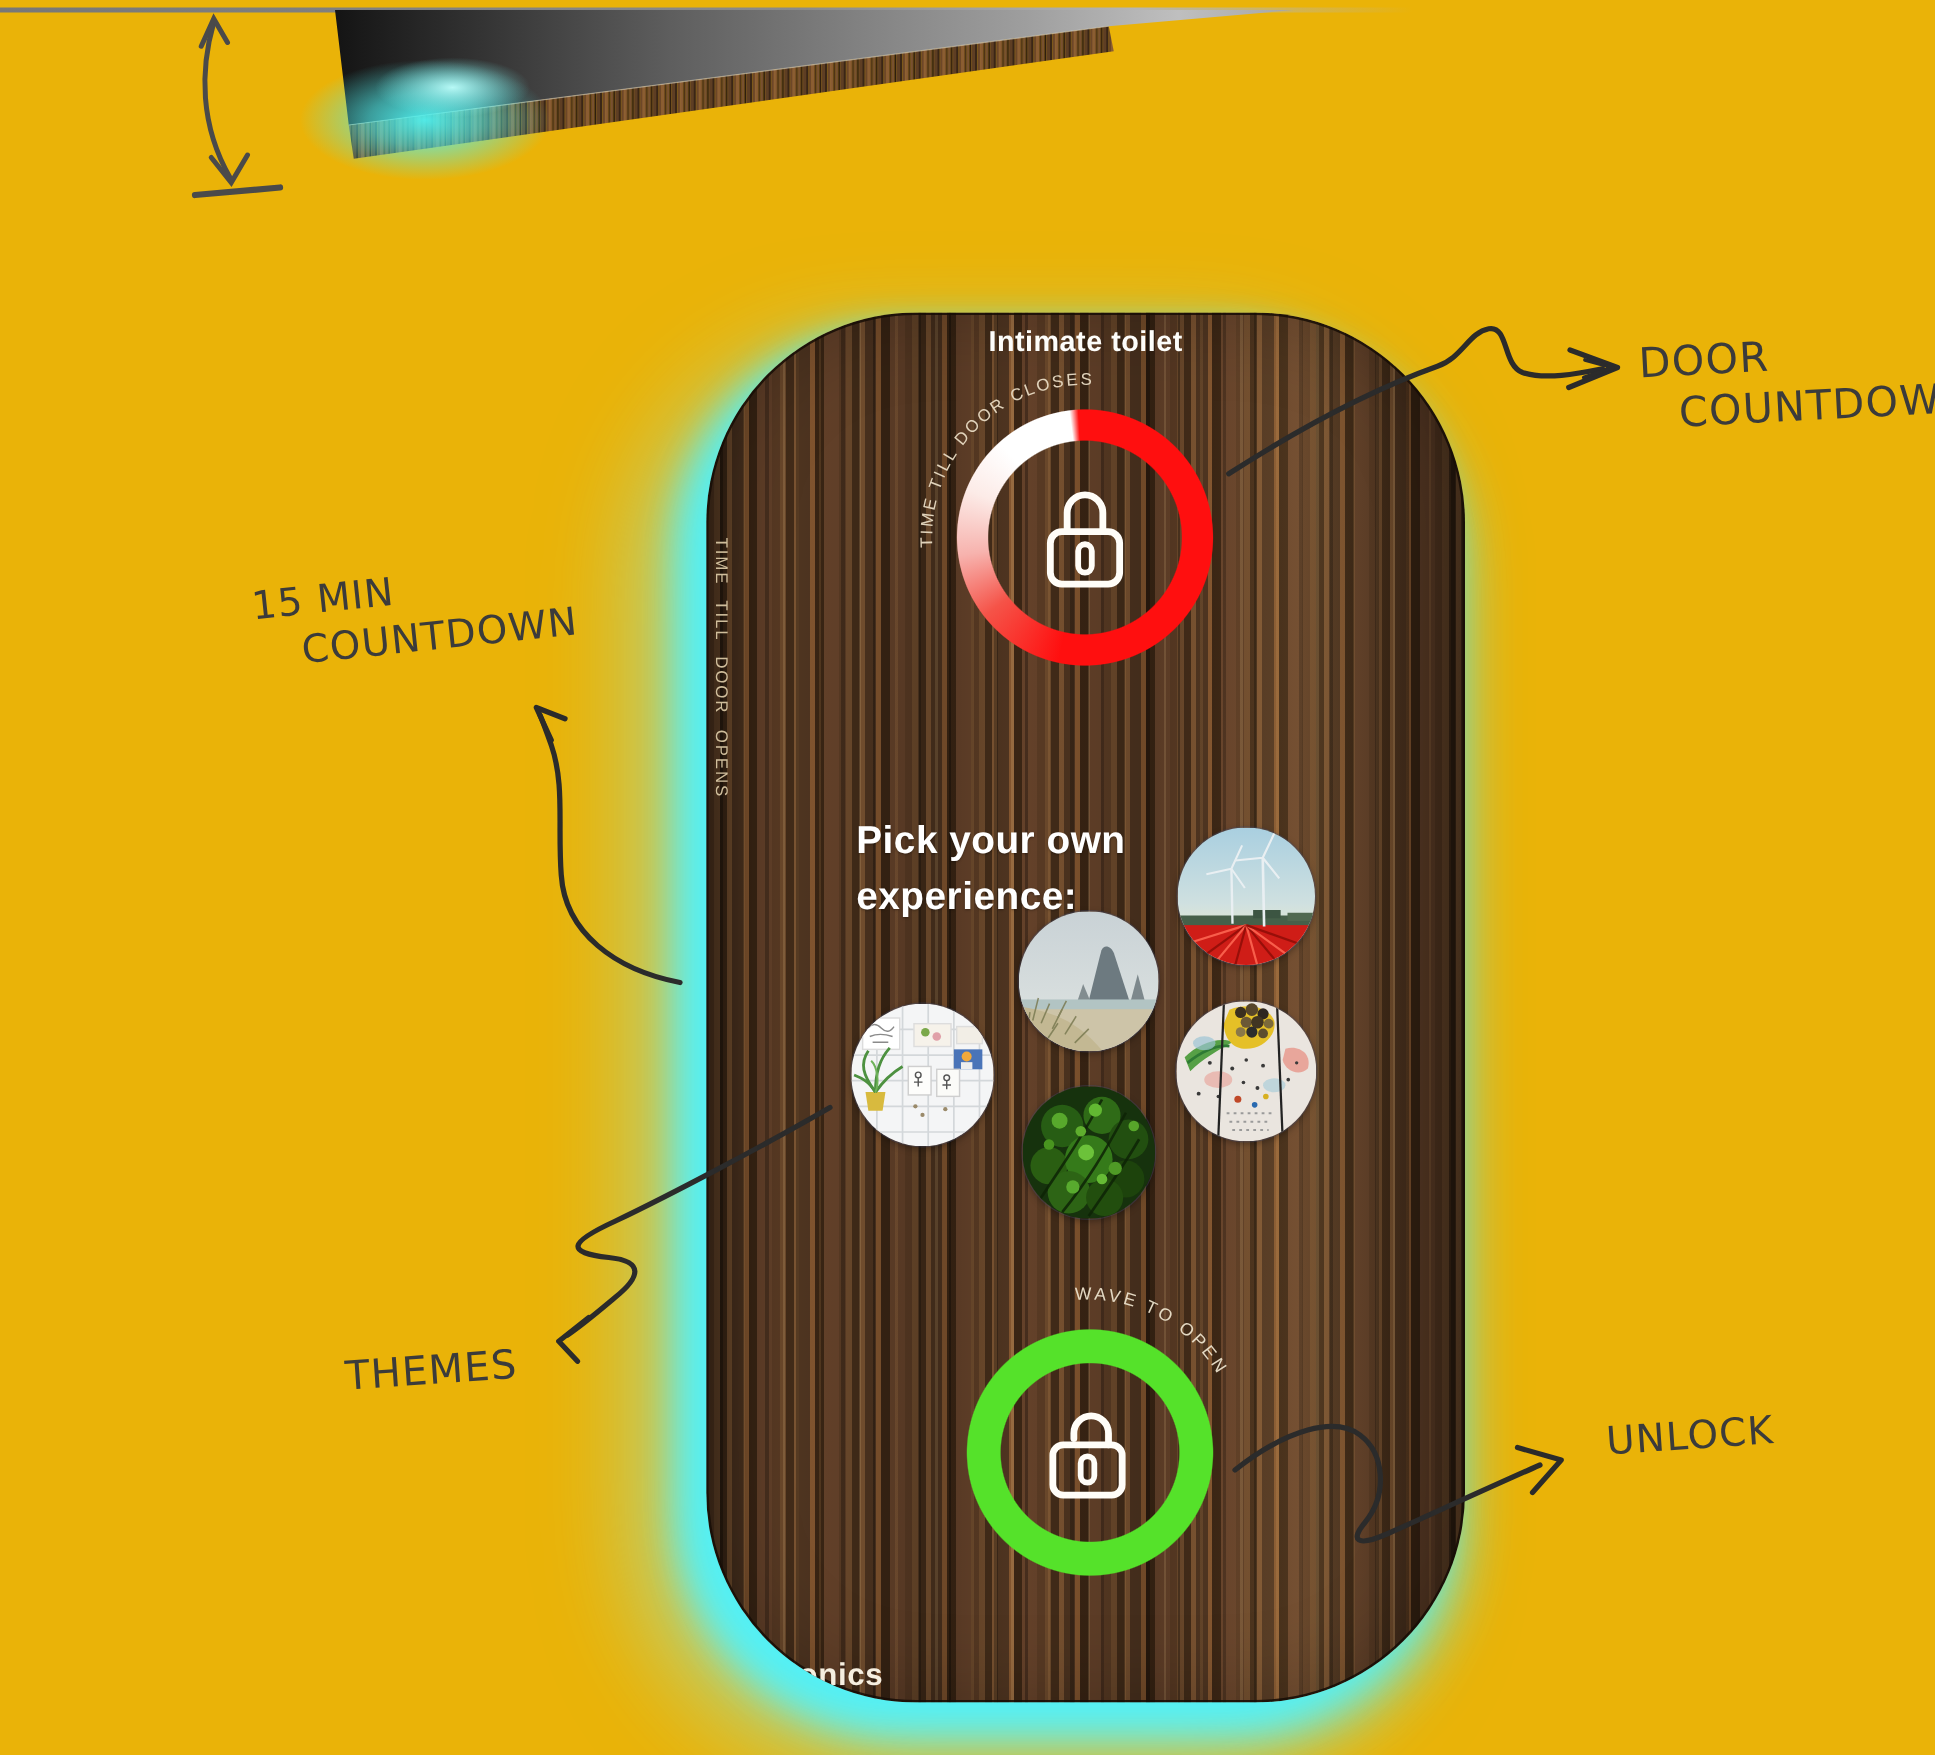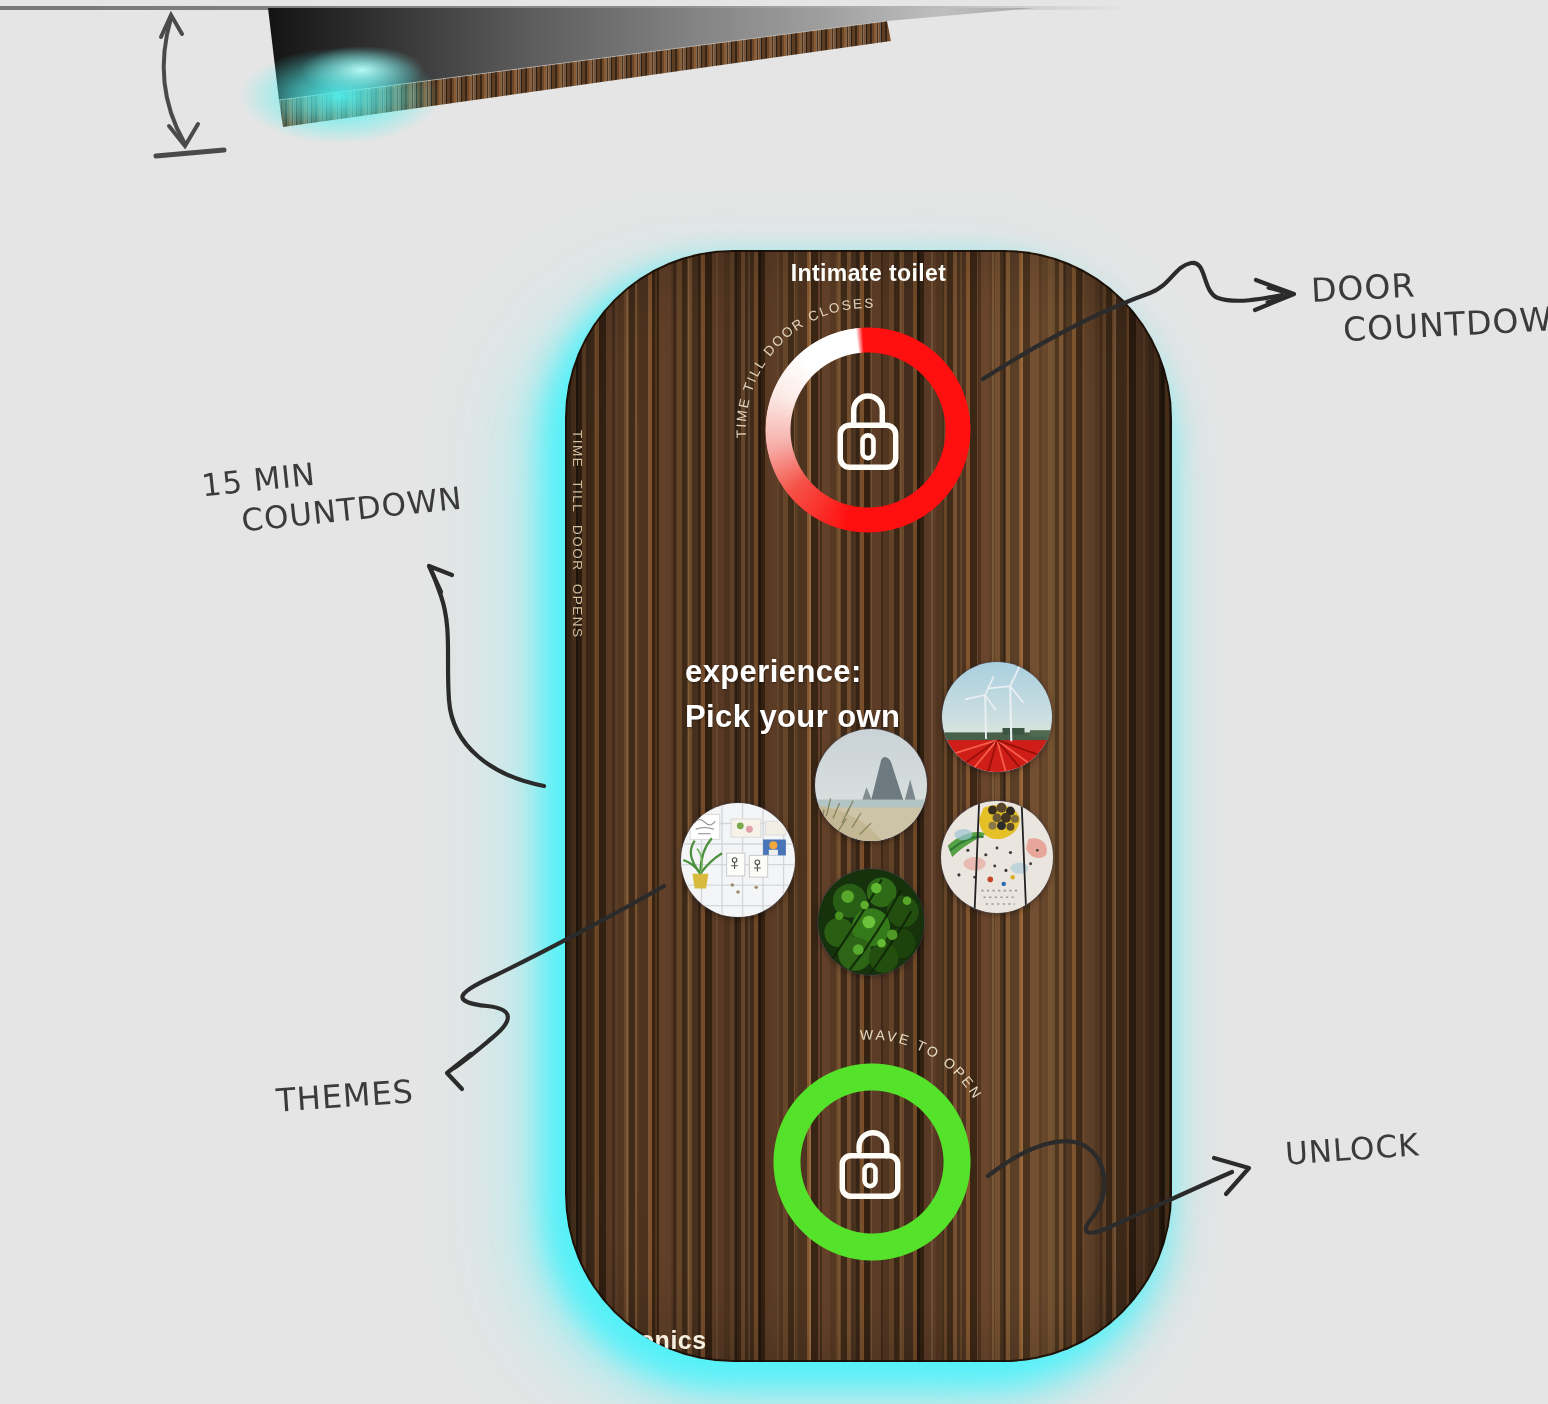--- a/index.html
+++ b/index.html
@@ -1,16 +1,16 @@
 <!DOCTYPE html>
 <html><head>
 <meta charset="utf-8">
 <style>
   html,body{margin:0;padding:0;background:#fff;}
-  #stage{position:relative;width:1548px;height:1404px;overflow:hidden;background:#e5e5e5;
+  #stage{position:relative;width:1548px;height:1404px;overflow:hidden;background:#eab308;
          font-family:"Liberation Sans",sans-serif;}
   .abs{position:absolute;}
 
   
   .ceiling-line{left:0;top:6px;width:1165px;height:3.5px;
     background:linear-gradient(to right,#777 0%,#8a8a8a 55%,#b5b5b5 78%,rgba(255,255,255,0) 97%);}
 
   
   .panel-glow{left:566px;top:253px;width:605px;height:1108px;border-radius:170px;
     box-shadow:-20px 16px 30px 4px rgba(80,240,248,.95),
@@ -149,22 +149,22 @@
         <textPath href="#arcRed">TIME TILL DOOR CLOSES</textPath>
       </text>
       <text font-size="14" letter-spacing="2.6" fill="#ece2cc" opacity=".95">
         <textPath href="#arcGreen">WAVE TO OPEN</textPath>
       </text>
     </svg>
 
     <div class="abs side-label">TIME TILL DOOR OPENS</div>
 
     <div class="abs experience-heading">
+      <div>Pick your own</div>
       <div>experience:</div>
-      <div>Pick your own</div>
     </div>
 
     <div class="abs theme t-windmill">
       <svg viewBox="0 0 100 100">
         <defs>
             <linearGradient id="skyg" x1="0" y1="0" x2="0" y2="1">
           <stop offset="0" stop-color="#a9cfe0"></stop>
               <stop offset=".55" stop-color="#cfe0e0"></stop>
           <stop offset=".7" stop-color="#dde6d6"></stop>
             </linearGradient>

